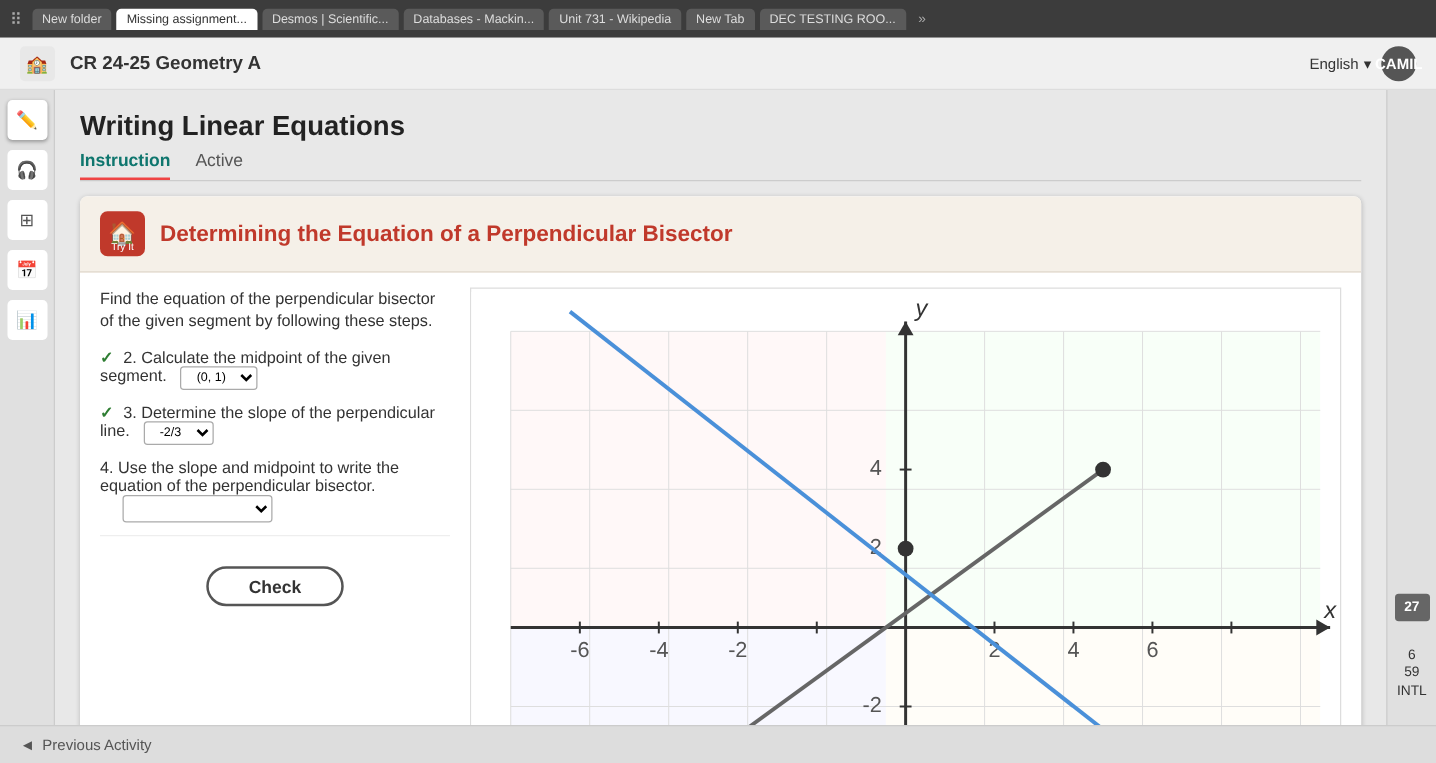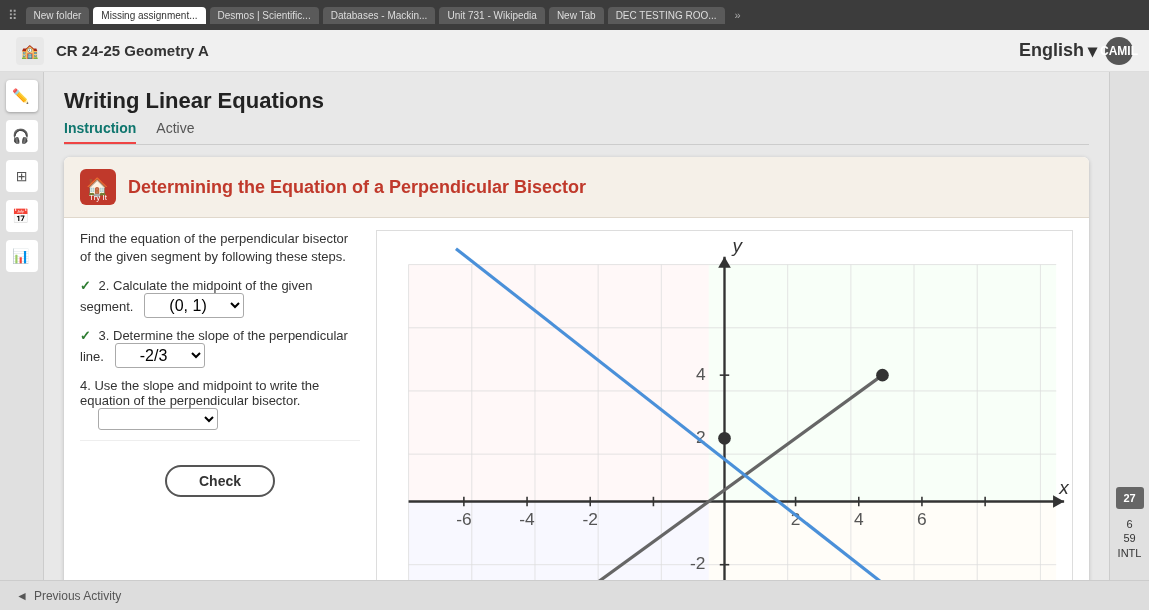--- a/index.html
+++ b/index.html
@@ -52,22 +52,22 @@
       font-weight: bold;
       color: #333;
       flex: 1;
     }
     .nav-right {
       display: flex;
       align-items: center;
       gap: 8px;
     }
     .lang-select {
-      font-size: 18px;
-      font-weight: bold;
+      font-size: 12px;
+      font-weight: normal;
       color: #333;
       background: transparent;
       border: none;
       cursor: pointer;
       display: flex;
       align-items: center;
       gap: 4px;
     }
     .user-initial {
       background: #555;
@@ -201,24 +201,24 @@
       margin-bottom: 10px;
       font-size: 13px;
       color: #333;
     }
     .step-check {
       color: #2e7d32;
       font-weight: bold;
       margin-right: 4px;
     }
     .dropdown-select {
-      font-size: 16px;
+      font-size: 10px;
       border: 1px solid #aaa;
       border-radius: 3px;
-      padding: 2px 20px;
+      padding: 2px 8px;
       background: #fff;
       cursor: pointer;
     }
     .step-4 { margin-bottom: 10px; }
     .bisector-select {
       border: 1px solid #aaa;
       border-radius: 3px;
       font-size: 12px;
       padding: 2px 20px 2px 4px;
       background: #fff;
@@ -458,21 +458,21 @@
 
           </svg>
         </div>
 
       </div>
     </div>
 
   </div>
 
   <div style="width:40px; background:#e0e0e0; border-left:1px solid #ccc; position:relative; display:flex; flex-direction:column; align-items:center; justify-content:flex-end; padding-bottom:50px;">
-    <div style="background:#666; color:#fff; width:28px; height:22px; border-radius:3px; display:flex; align-items:center; justify-content:center; font-size:11px; font-weight:bold; margin-bottom:8px;">27</div>
+    <div style="background:#666; color:#fff; width:28px; height:22px; border-radius:3px; display:flex; align-items:center; justify-content:center; font-size:11px; font-weight:bold; margin-bottom:20px;">27</div>
     <div style="text-align:center; font-size:11px; color:#333; line-height:1.3;">
       <div>6</div>
       <div>59</div>
       <div>INTL</div>
     </div>
   </div>
 
 </div>
 
 <div class="prev-activity">

